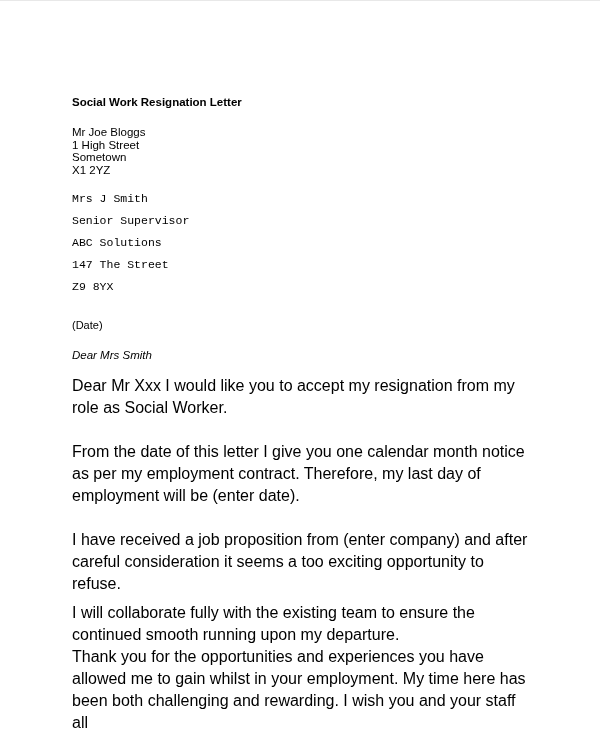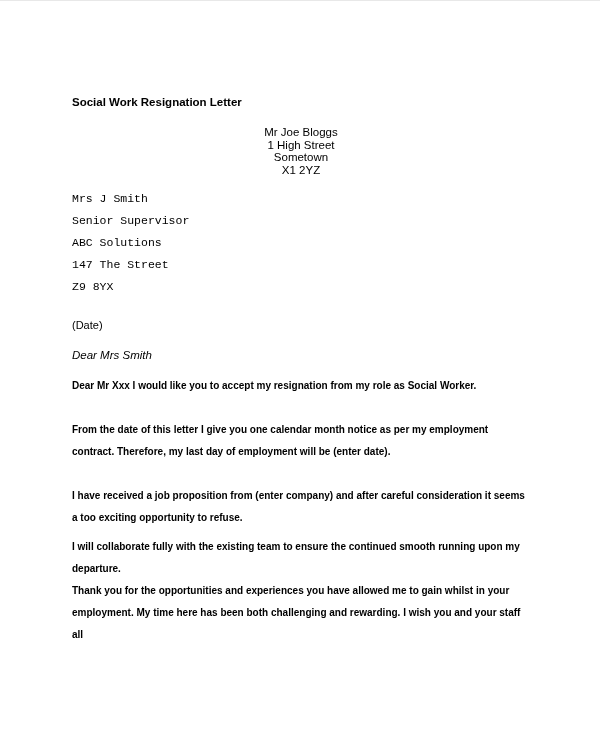--- a/index.html
+++ b/index.html
@@ -23,21 +23,20 @@
     padding: 94px 70px 0 72px;
   }
   .doc-title {
     font-size: 11.5px;
     font-weight: bold;
     line-height: 14px;
     margin: 0 0 17px 0;
   }
   .sender-block {
     margin: 0 0 16px 0;
-    text-align: center;
   }
   .sender-line {
     font-size: 11.5px;
     line-height: 12.5px;
   }
   .recipient-block {
     margin: 0 0 26px 0;
   }
   .recipient-line {
     font-size: 11.5px;
@@ -50,25 +49,24 @@
     line-height: 13px;
     margin: 0 0 17px 0;
   }
   .salutation {
     font-size: 11.5px;
     line-height: 13px;
     margin: 0 0 13px 0;
     font-style: italic;
   }
   .para {
-    font-size: 10px;
+    font-size: 16px;
     line-height: 22px;
     margin: 0 0 22px 0;
     max-width: 458px;
-    font-weight: bold;
   }
   .para.gap-sm { margin-bottom: 7px; }
   .para.gap-none { margin-bottom: 0; }
 </style>
 </head>
 <body>
 
 <div class="page">
 
   <h1 class="doc-title">Social Work Resignation Letter</h1>

